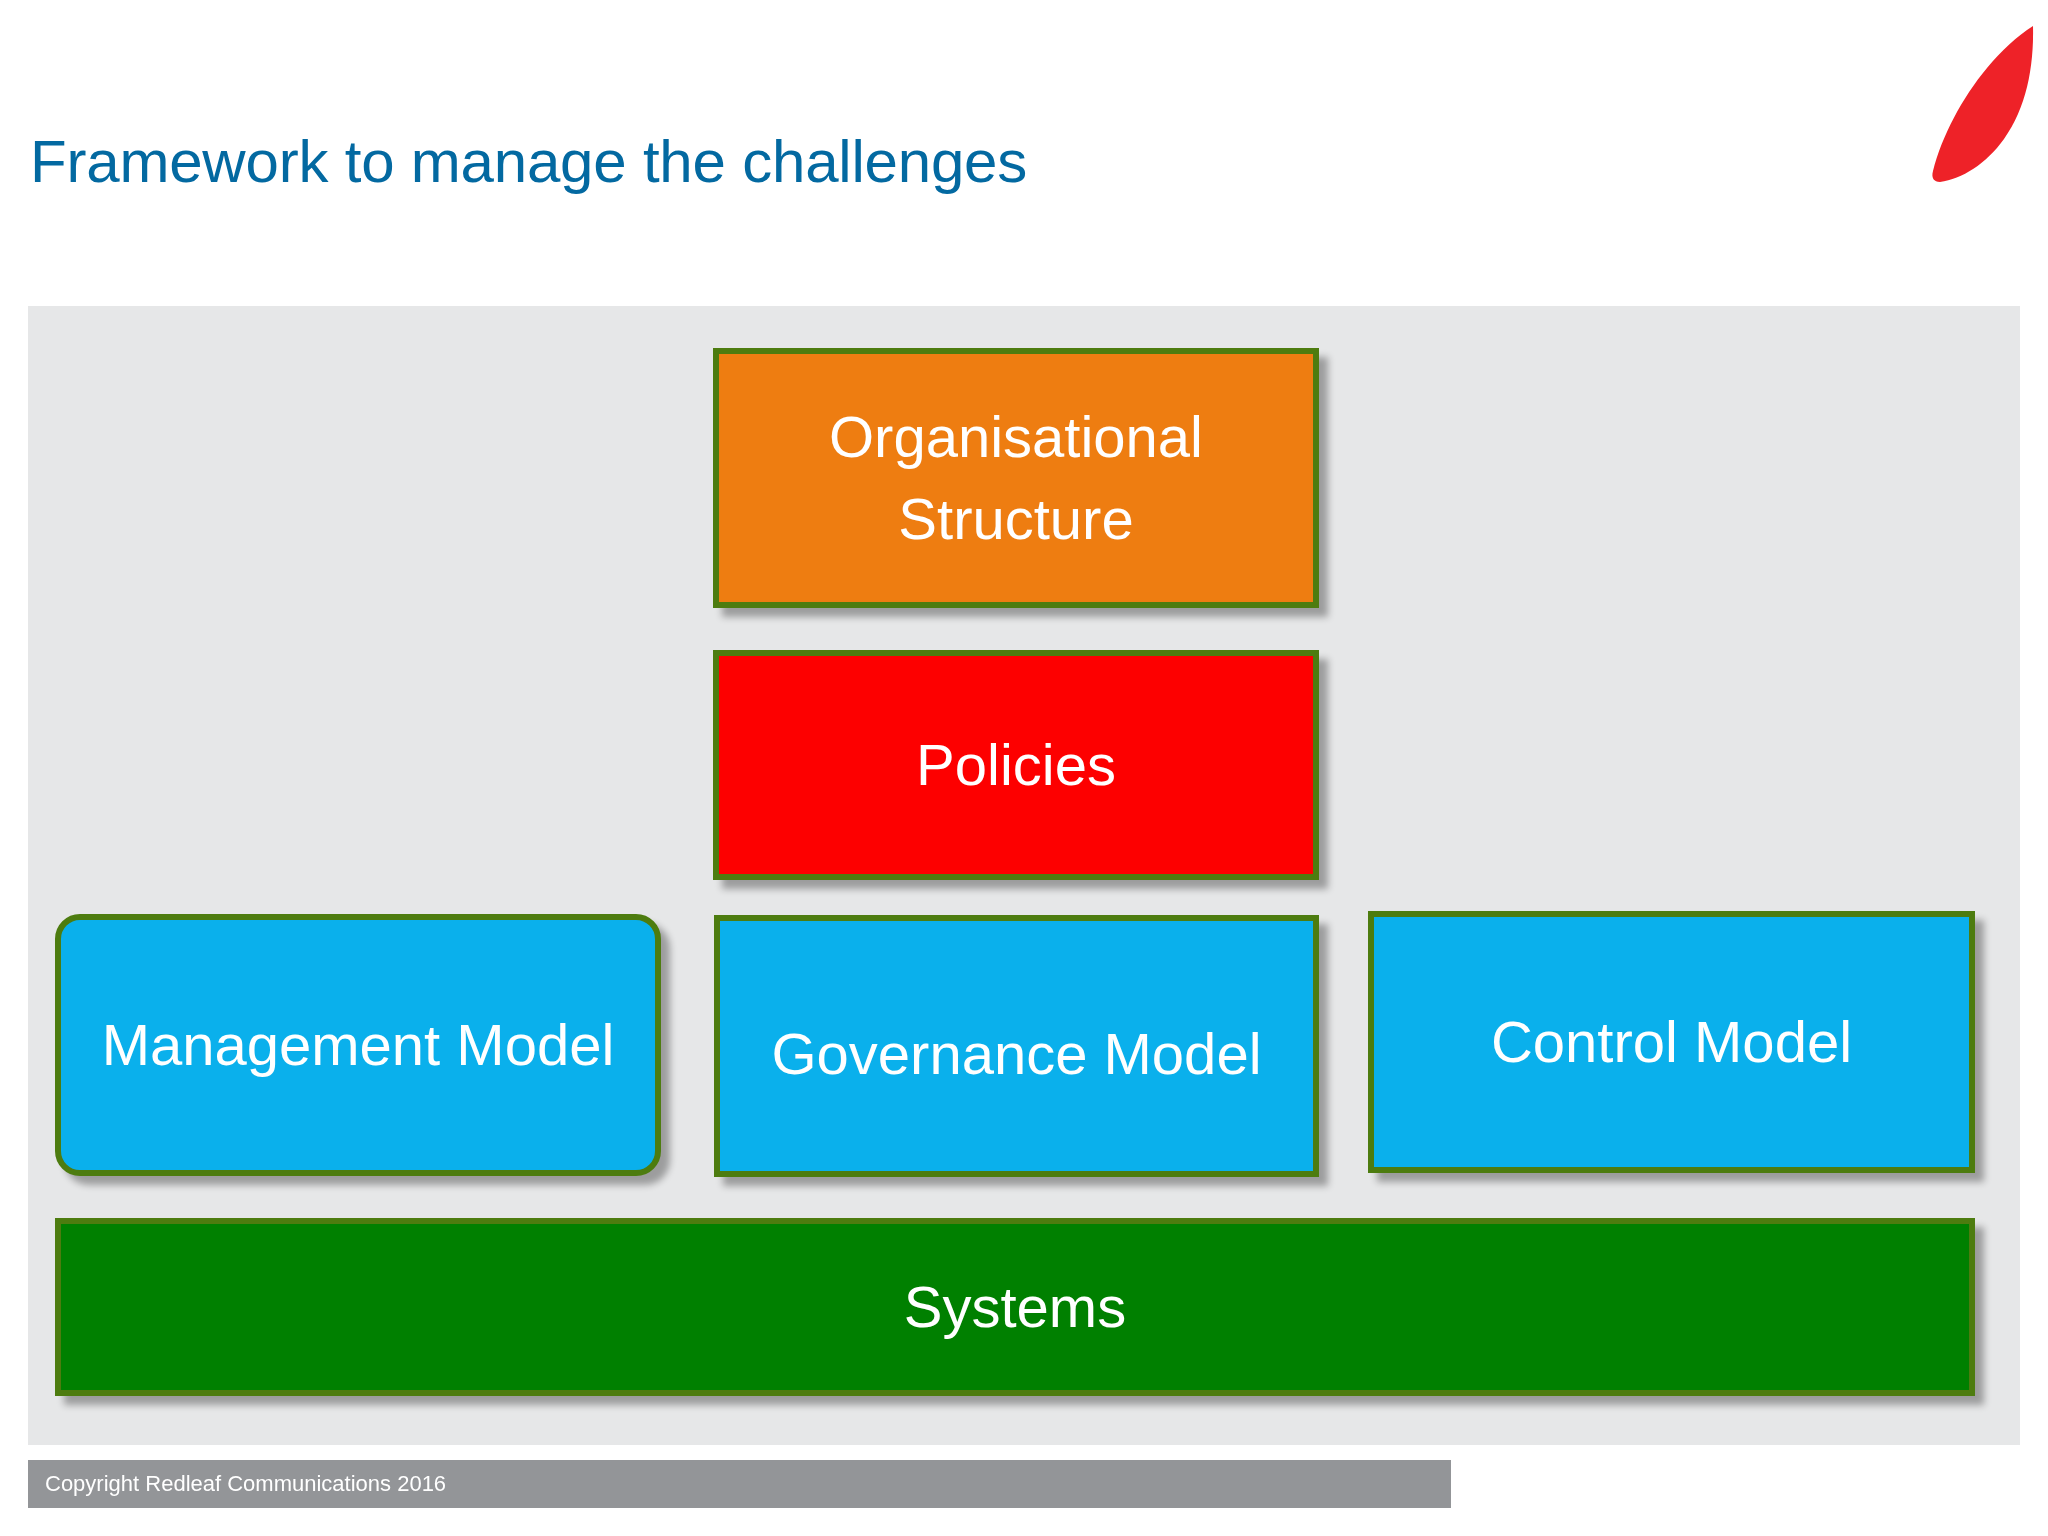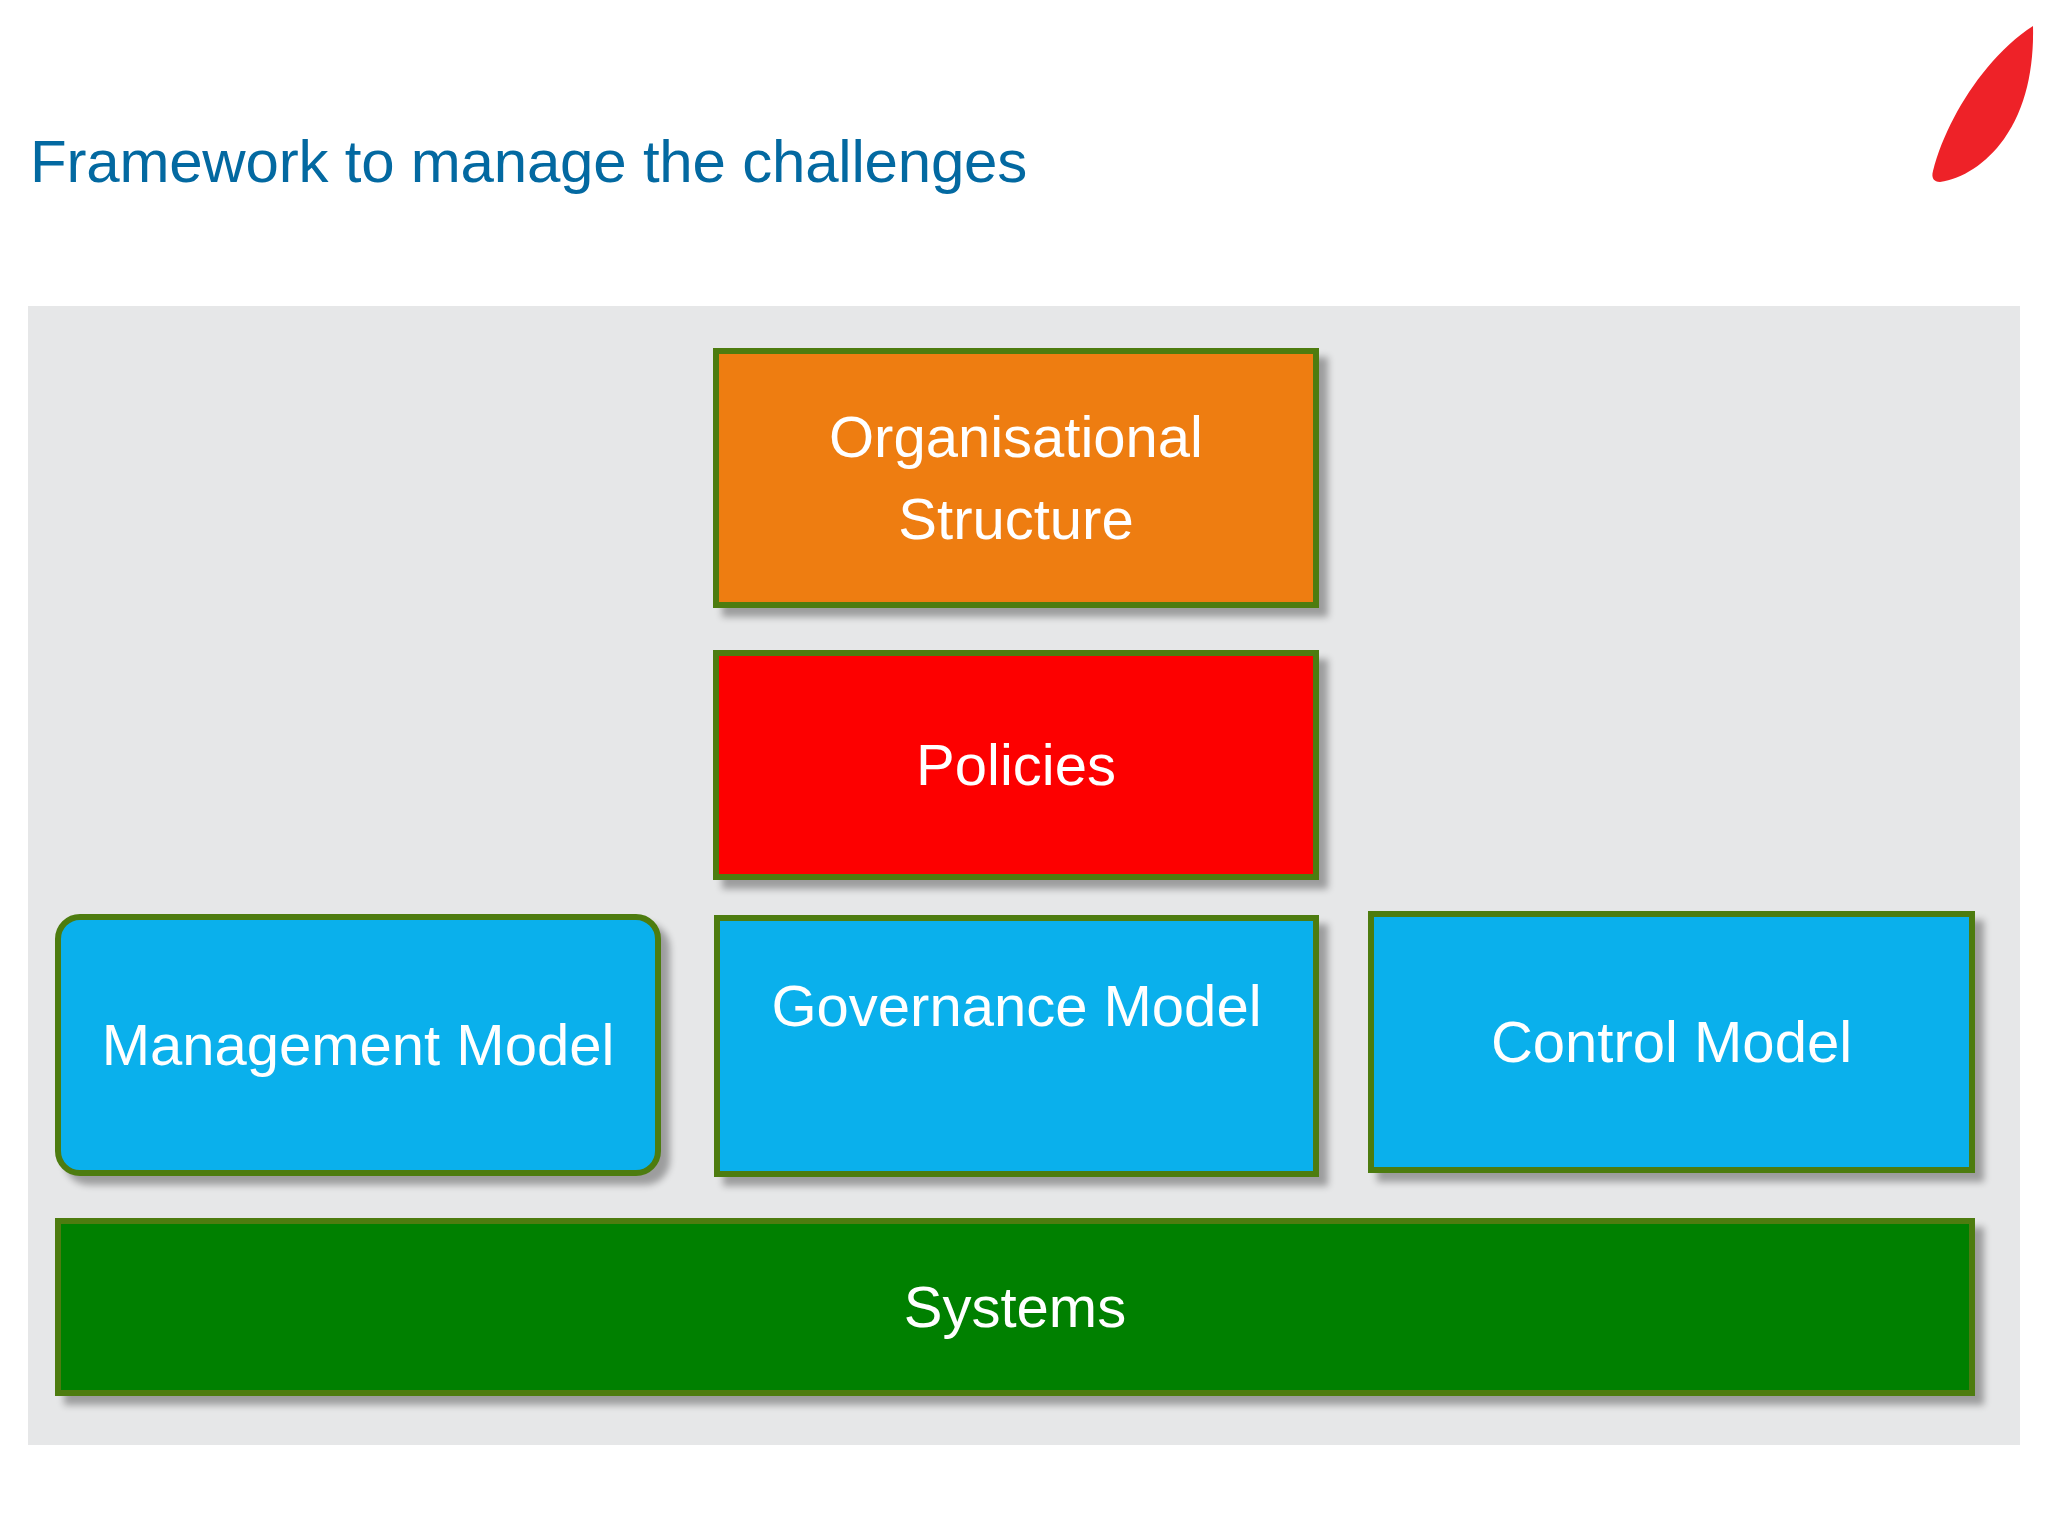--- a/index.html
+++ b/index.html
@@ -113,20 +113,21 @@
     line-height: 82px;
   }
   .box-governance {
     left: 714px;
     top: 915px;
     width: 605px;
     height: 262px;
     background: #0ab0ec;
     font-size: 58px;
     line-height: 74px;
+    align-items: flex-end;
     padding-bottom: 80px;
   }
   .box-control {
     left: 1368px;
     top: 911px;
     width: 607px;
     height: 262px;
     background: #0ab0ec;
     font-size: 58px;
     line-height: 74px;
@@ -197,14 +198,17 @@
     <div class="fbox box-control" style="left:1340px; top:605px;">
       <span class="label">Control Model</span>
     </div>
 
     <div class="fbox box-systems" style="left:27px; top:912px;">
       <span class="label">Systems</span>
     </div>
 
   </div>
 
+  <div class="footer-bar">
+    <span class="footer-text">Copyright Redleaf Communications 2016</span>
+  </div>
 
 </div>
 
 </body></html>

